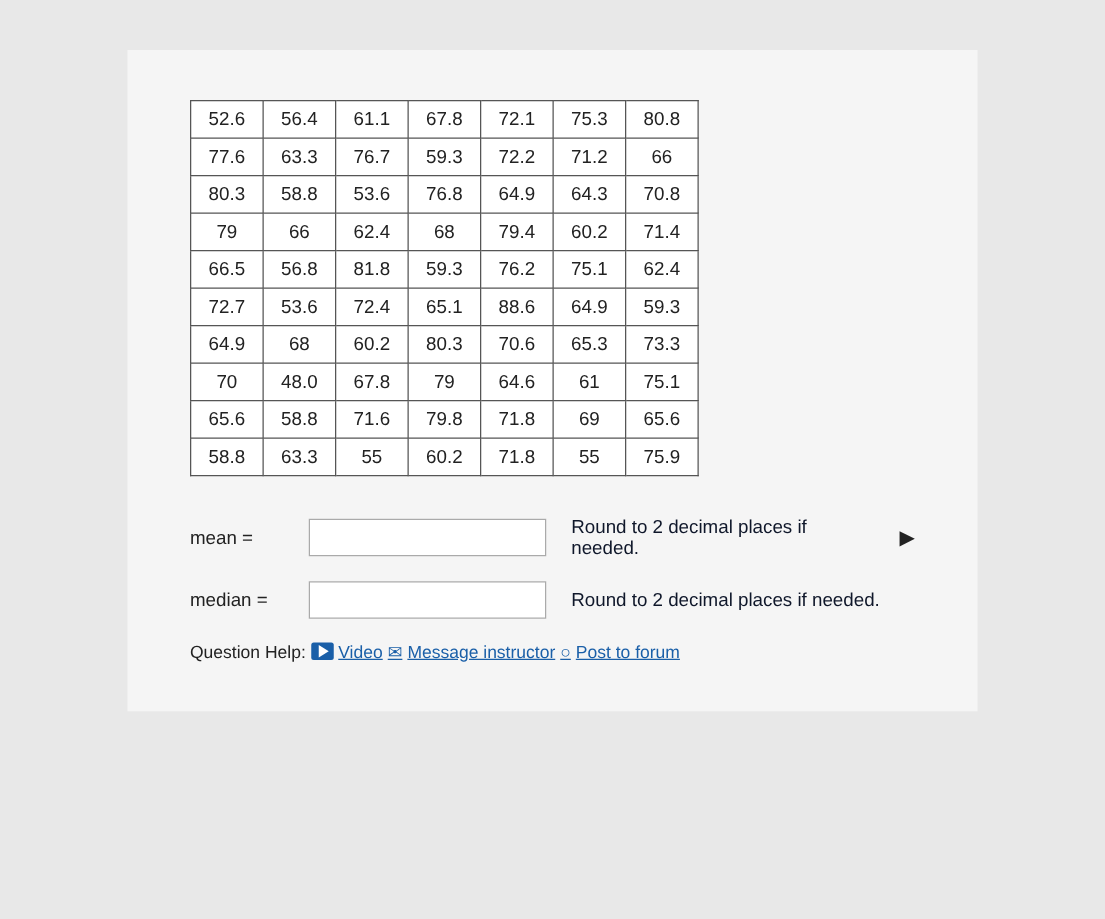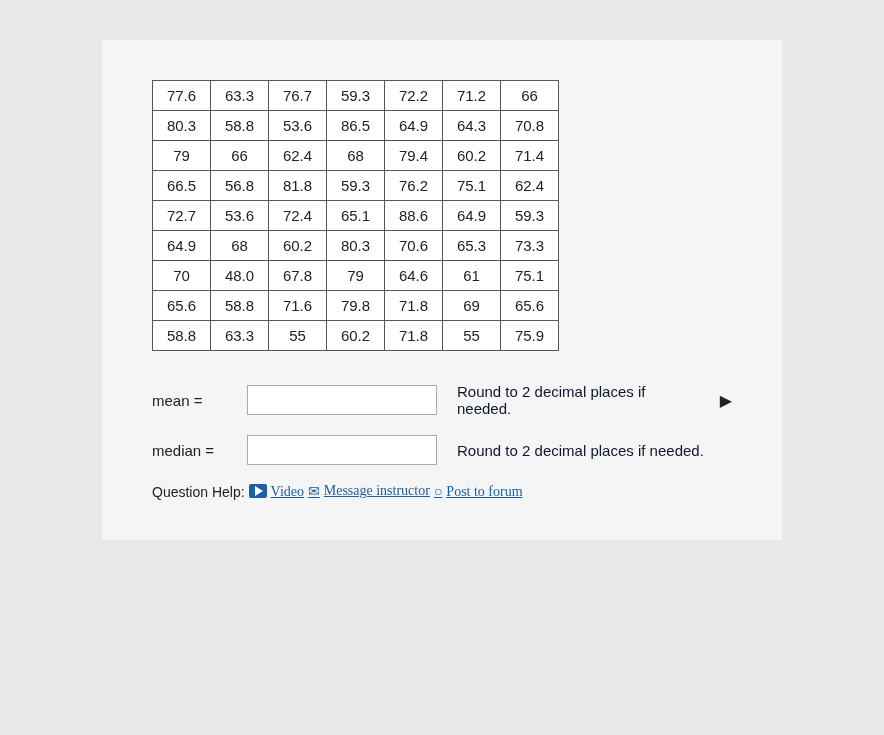--- a/index.html
+++ b/index.html
@@ -75,26 +75,26 @@
     }
 
     .help-label {
       font-size: 14px;
       color: #222;
       font-weight: normal;
     }
 
     .help-link {
       display: flex;
+      align-items: center;
       gap: 4px;
       color: #1a5fa8;
       text-decoration: underline;
       cursor: pointer;
       font-size: 14px;
-      font-family: Liberation Serif, serif;
     }
 
     .help-icon-video {
       display: inline-flex;
       align-items: center;
       justify-content: center;
       width: 18px;
       height: 14px;
       background: #1a5fa8;
       border-radius: 2px;
@@ -115,34 +115,43 @@
       margin-left: 4px;
     }
   </style>
 </head>
 <body>
 
 <div class="page-container">
 
   <table class="data-table">
     <tbody id="table-body">
+        <tr>
+          <td>52.6</td>
+          <td>56.4</td>
+          <td>61.1</td>
+          <td>67.8</td>
+          <td>72.1</td>
+          <td>75.3</td>
+          <td>80.8</td>
+        </tr>
         <tr>
           <td>77.6</td>
           <td>63.3</td>
           <td>76.7</td>
           <td>59.3</td>
           <td>72.2</td>
           <td>71.2</td>
           <td>66</td>
         </tr>
         <tr>
           <td>80.3</td>
           <td>58.8</td>
           <td>53.6</td>
-          <td>86.5</td>
+          <td>76.8</td>
           <td>64.9</td>
           <td>64.3</td>
           <td>70.8</td>
         </tr>
         <tr>
           <td>79</td>
           <td>66</td>
           <td>62.4</td>
           <td>68</td>
           <td>79.4</td>

